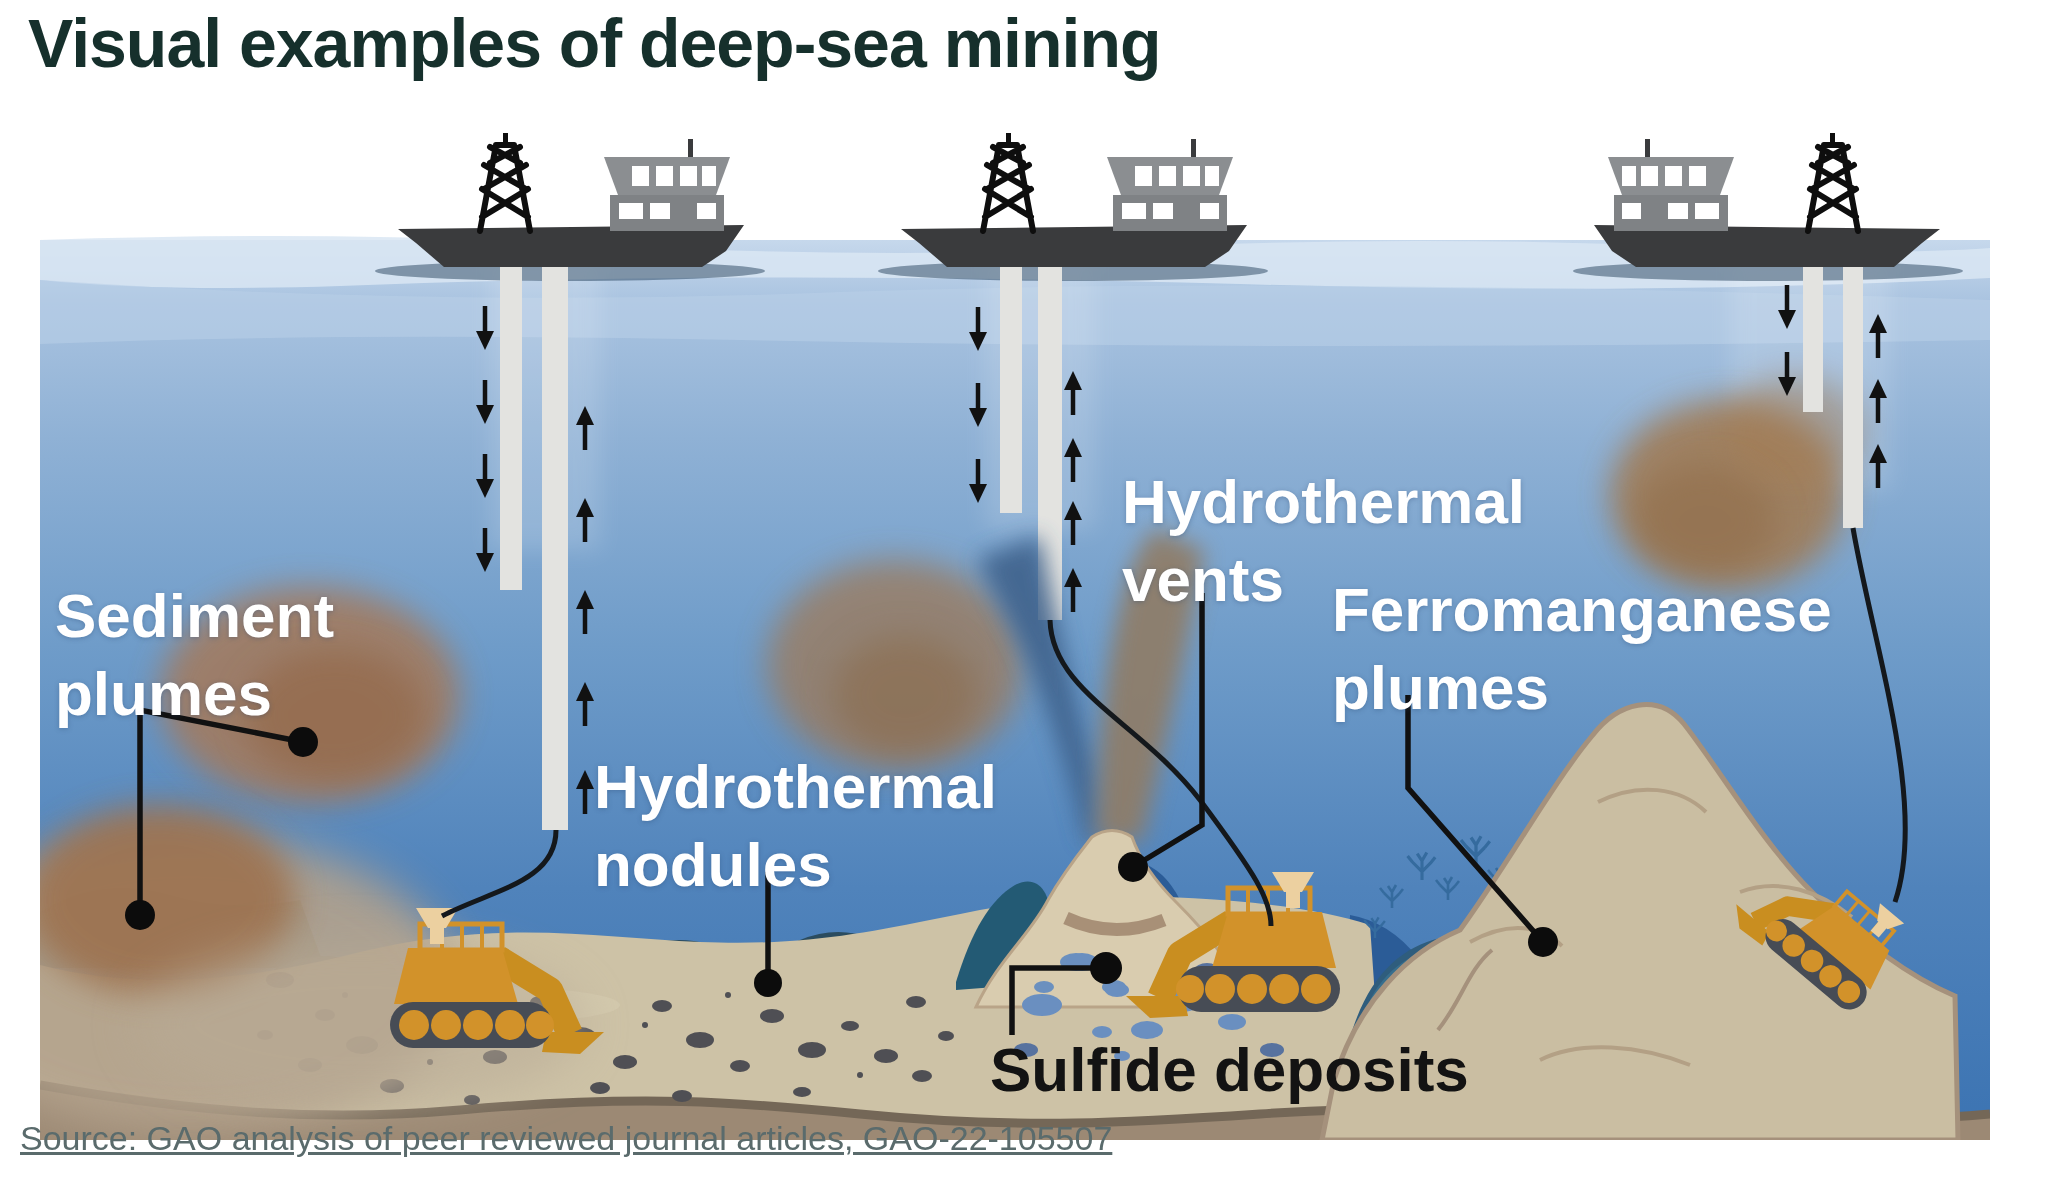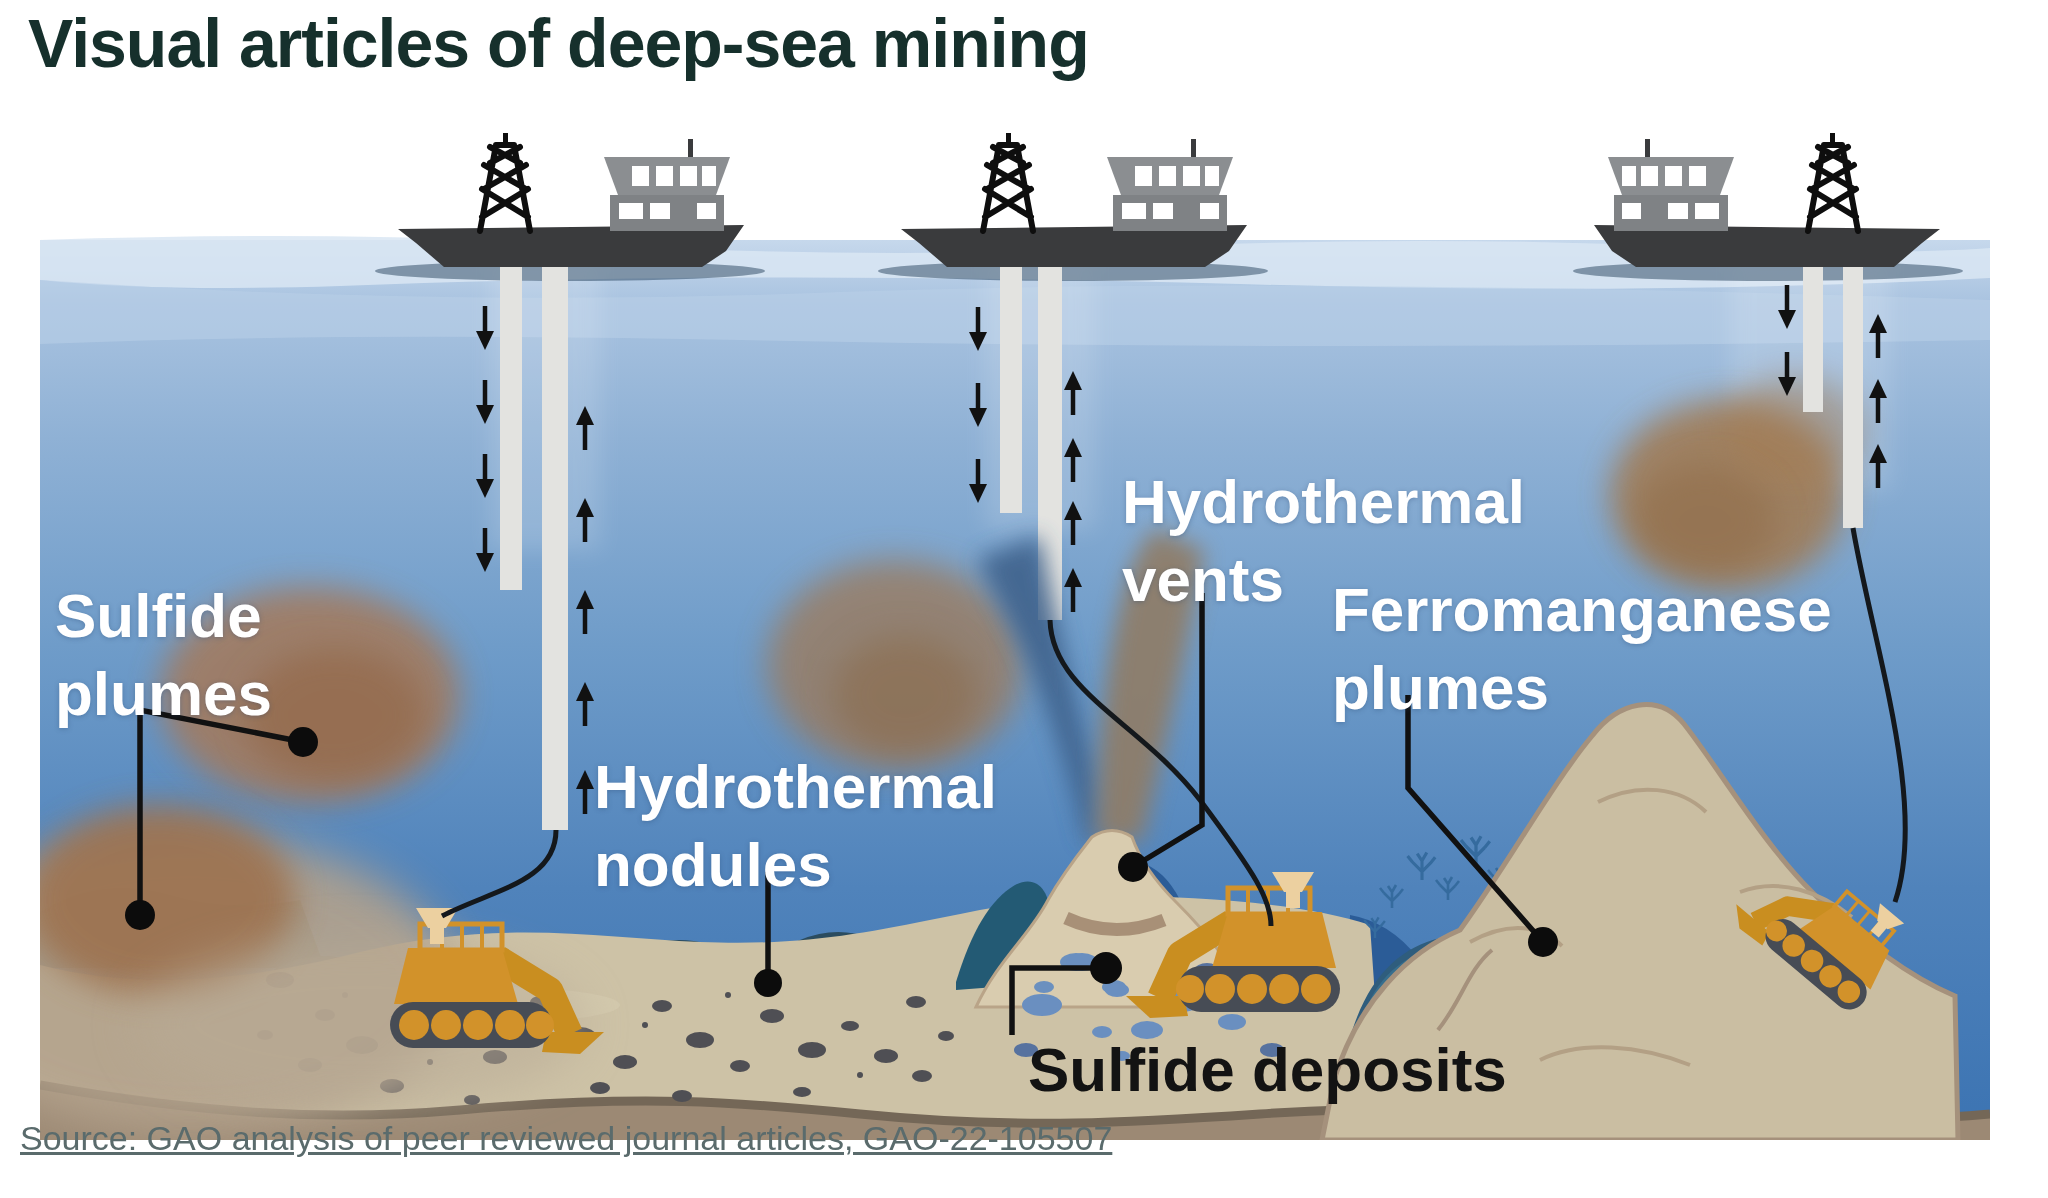--- a/index.html
+++ b/index.html
@@ -15,31 +15,31 @@
   .scene{position:absolute;left:40px;top:100px;width:1950px;height:1040px;}
   .label{
     position:absolute;font-weight:700;font-size:62px;line-height:1.26;
     color:#ffffff;text-shadow:0 1px 5px rgba(40,70,110,0.35);
   }
   .label.dark{color:#131313;text-shadow:none;white-space:nowrap;}
   .lbl-sediment{left:55px;top:577px;width:275px;}
   .lbl-nodules{left:594px;top:748px;width:365px;}
   .lbl-vents{left:1122px;top:463px;width:385px;}
   .lbl-crust{left:1332px;top:571px;width:465px;}
-  .lbl-sulfide{left:1028px;top:1031px;}
+  .lbl-sulfide{left:990px;top:1031px;}
   .source{
     position:absolute;left:20px;top:1119px;font-size:34px;color:#5a6b6c;text-decoration:underline;
   }
 </style>
 </head>
 <body>
 
 <div class="page">
 
-  <div class="title">Visual articles of deep-sea mining</div>
+  <div class="title">Visual examples of deep-sea mining</div>
 
   <svg class="scene" viewBox="0 0 1950 1040" xmlns="http://www.w3.org/2000/svg">
     <defs>
       <linearGradient id="waterGrad" x1="0" y1="140" x2="0" y2="1040" gradientUnits="userSpaceOnUse">
         <stop offset="0" stop-color="#c6d8ec"></stop>
         <stop offset="0.07" stop-color="#a9c3e0"></stop>
         <stop offset="0.22" stop-color="#8fb1d5"></stop>
         <stop offset="0.45" stop-color="#6f9cc9"></stop>
         <stop offset="0.72" stop-color="#5083bb"></stop>
         <stop offset="1" stop-color="#3b73b2"></stop>
@@ -295,20 +295,20 @@
     <g fill="#0c0c0c">
       <circle cx="263" cy="642" r="15"></circle>
       <circle cx="100" cy="815" r="15"></circle>
       <circle cx="728" cy="883" r="14"></circle>
       <circle cx="1093" cy="767" r="15"></circle>
       <circle cx="1503" cy="842" r="15"></circle>
       <circle cx="1066" cy="868" r="16"></circle>
     </g>
   </svg>
 
-  <div class="label lbl-sediment">Sulfide plumes</div>
+  <div class="label lbl-sediment">Sediment plumes</div>
   <div class="label lbl-nodules">Hydrothermal nodules</div>
   <div class="label lbl-vents">Hydrothermal vents</div>
   <div class="label lbl-crust">Ferromanganese plumes</div>
   <div class="label dark lbl-sulfide">Sulfide deposits</div>
 
   <div class="source">Source: GAO analysis of peer reviewed journal articles, GAO-22-105507</div>
 </div>
 
 </body></html>

